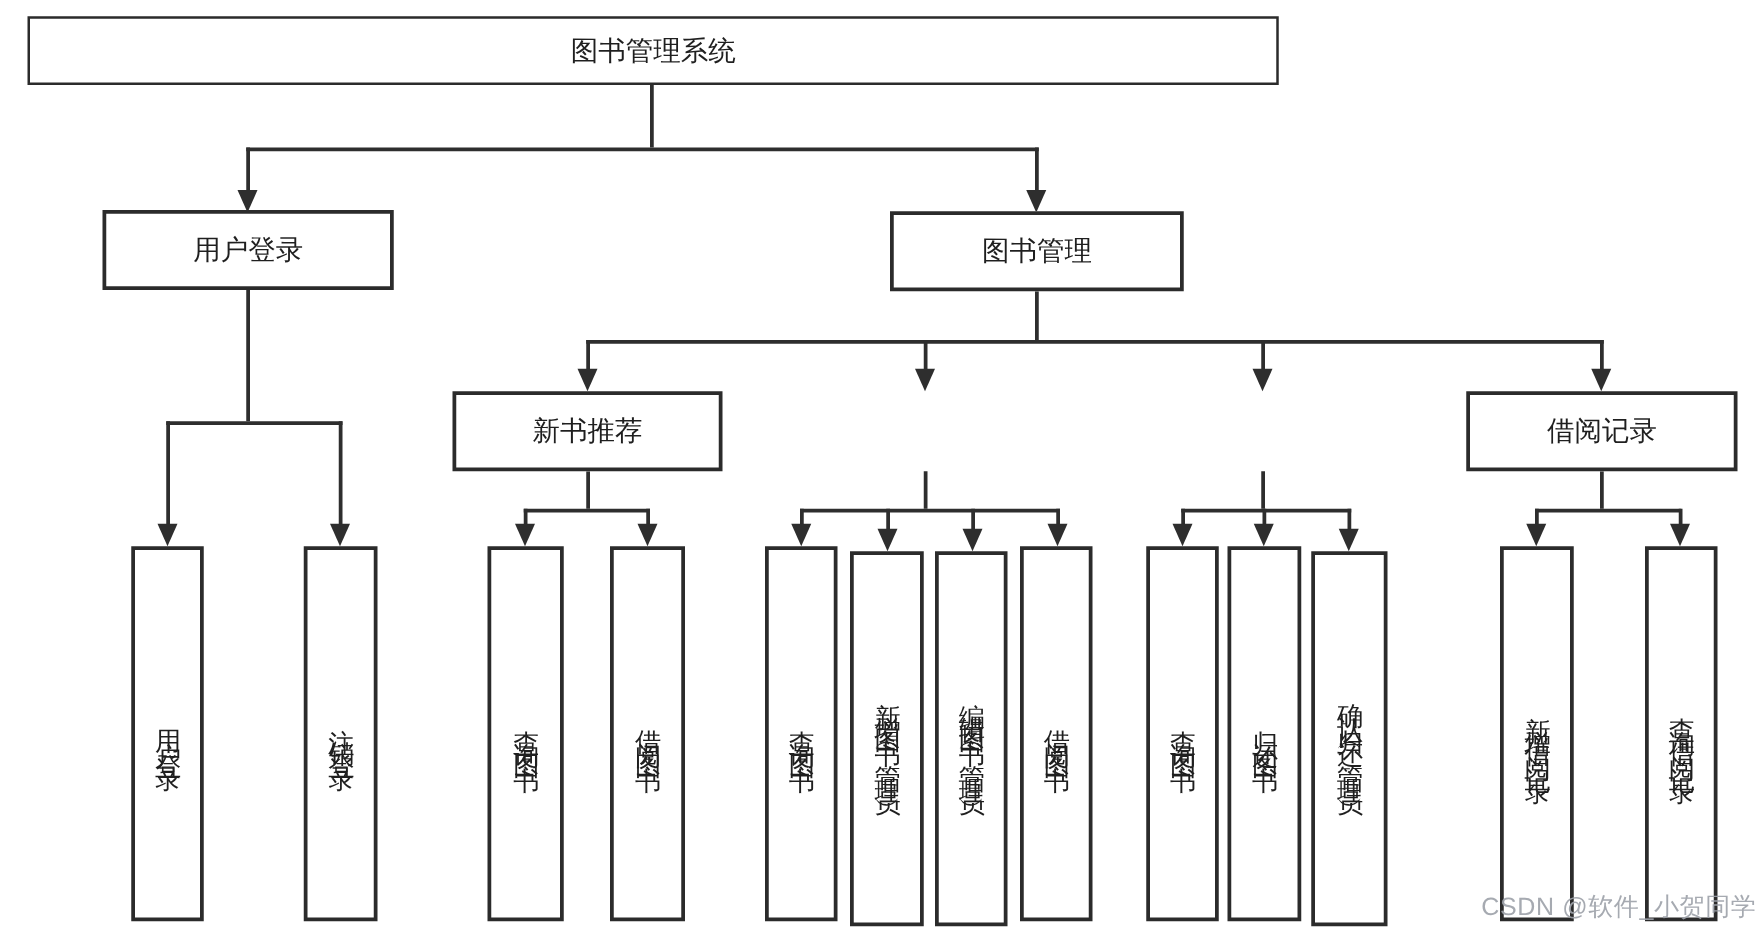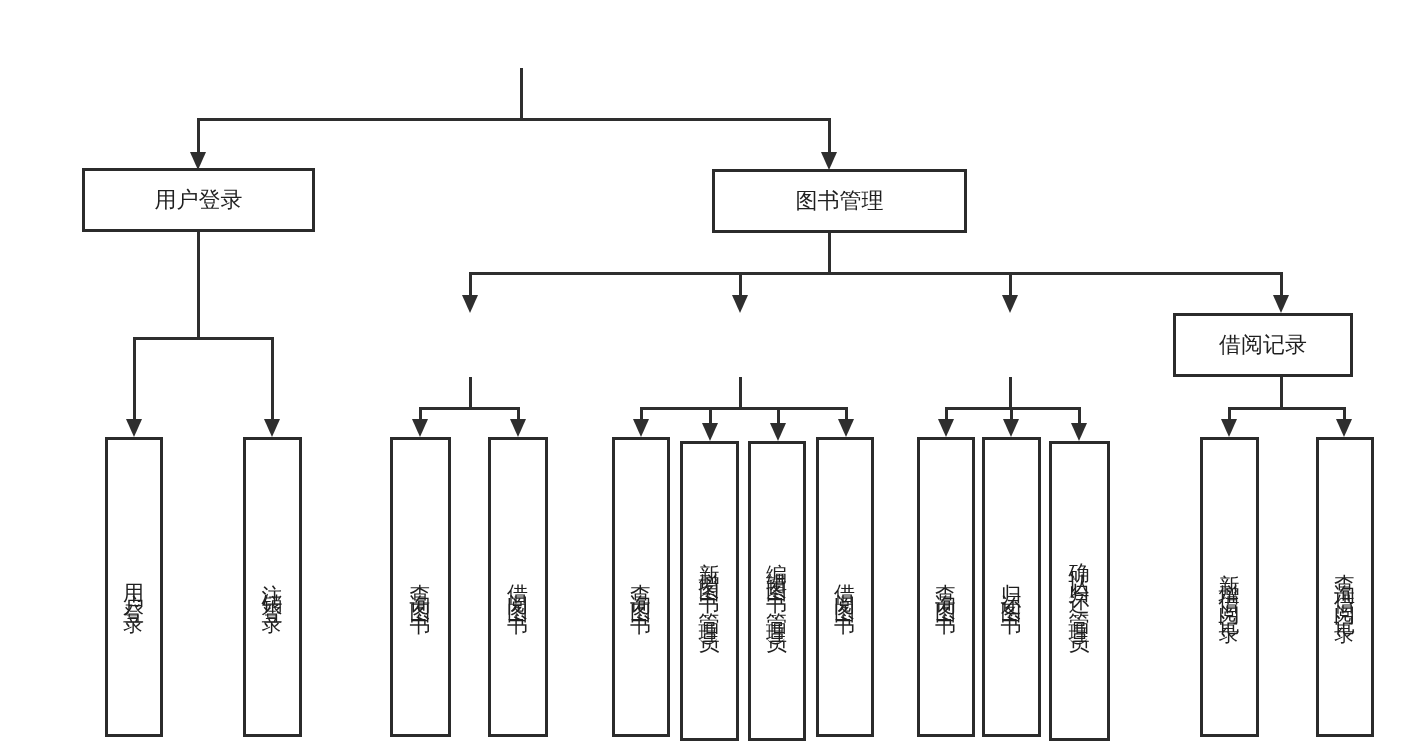--- a/index.html
+++ b/index.html
@@ -127,29 +127,35 @@
   <div class="vline" style="left:1078px;top:407px;height:18px"></div>
   <div class="arr" style="left:1071px;top:423px"></div>
 
   <div class="vline" style="left:1280px;top:377px;height:30px"></div>
   <div class="hline" style="left:1228px;top:407px;width:117px"></div>
   <div class="vline" style="left:1228px;top:407px;height:14px"></div>
   <div class="arr" style="left:1221px;top:419px"></div>
   <div class="vline" style="left:1343px;top:407px;height:14px"></div>
   <div class="arr" style="left:1336px;top:419px"></div>
 
+  <div class="box root" style="left:22px;top:13px;width:1001px;height:55px">
+    <span class="hlabel">图书管理系统</span>
+  </div>
 
   <div class="box" style="left:82px;top:168px;width:233px;height:64px">
     <span class="hlabel">用户登录</span>
   </div>
-  <div class="box" style="left:712px;top:169px;width:255px;height:64px">
+  <div class="box" style="left:712px;top:169px;width:235px;height:64px">
     <span class="hlabel">图书管理</span>
   </div>
 
-  <div class="box" style="left:1173px;top:313px;width:180px;height:64px">
+  <div class="box" style="left:362px;top:313px;width:216px;height:64px">
+    <span class="hlabel">新书推荐</span>
+  </div>
+  <div class="box" style="left:1173px;top:313px;width:217px;height:64px">
     <span class="hlabel">借阅记录</span>
   </div>
 
   <div class="box vbox" style="left:105px;top:437px;width:58px;height:300px">
     <span class="vlabel">用户登录</span>
   </div>
   <div class="box vbox" style="left:243px;top:437px;width:59px;height:300px">
     <span class="vlabel">注销登录</span>
   </div>
 
@@ -183,14 +189,15 @@
     <span class="vlabel">确认归还（管理员）</span>
   </div>
 
   <div class="box vbox" style="left:1200px;top:437px;width:59px;height:300px">
     <span class="vlabel">新增借阅记录</span>
   </div>
   <div class="box vbox" style="left:1316px;top:437px;width:58px;height:300px">
     <span class="vlabel">查询借阅记录</span>
   </div>
 
+  <div class="watermark">CSDN @软件_小贺同学</div>
 
 </div>
 
 </body></html>

